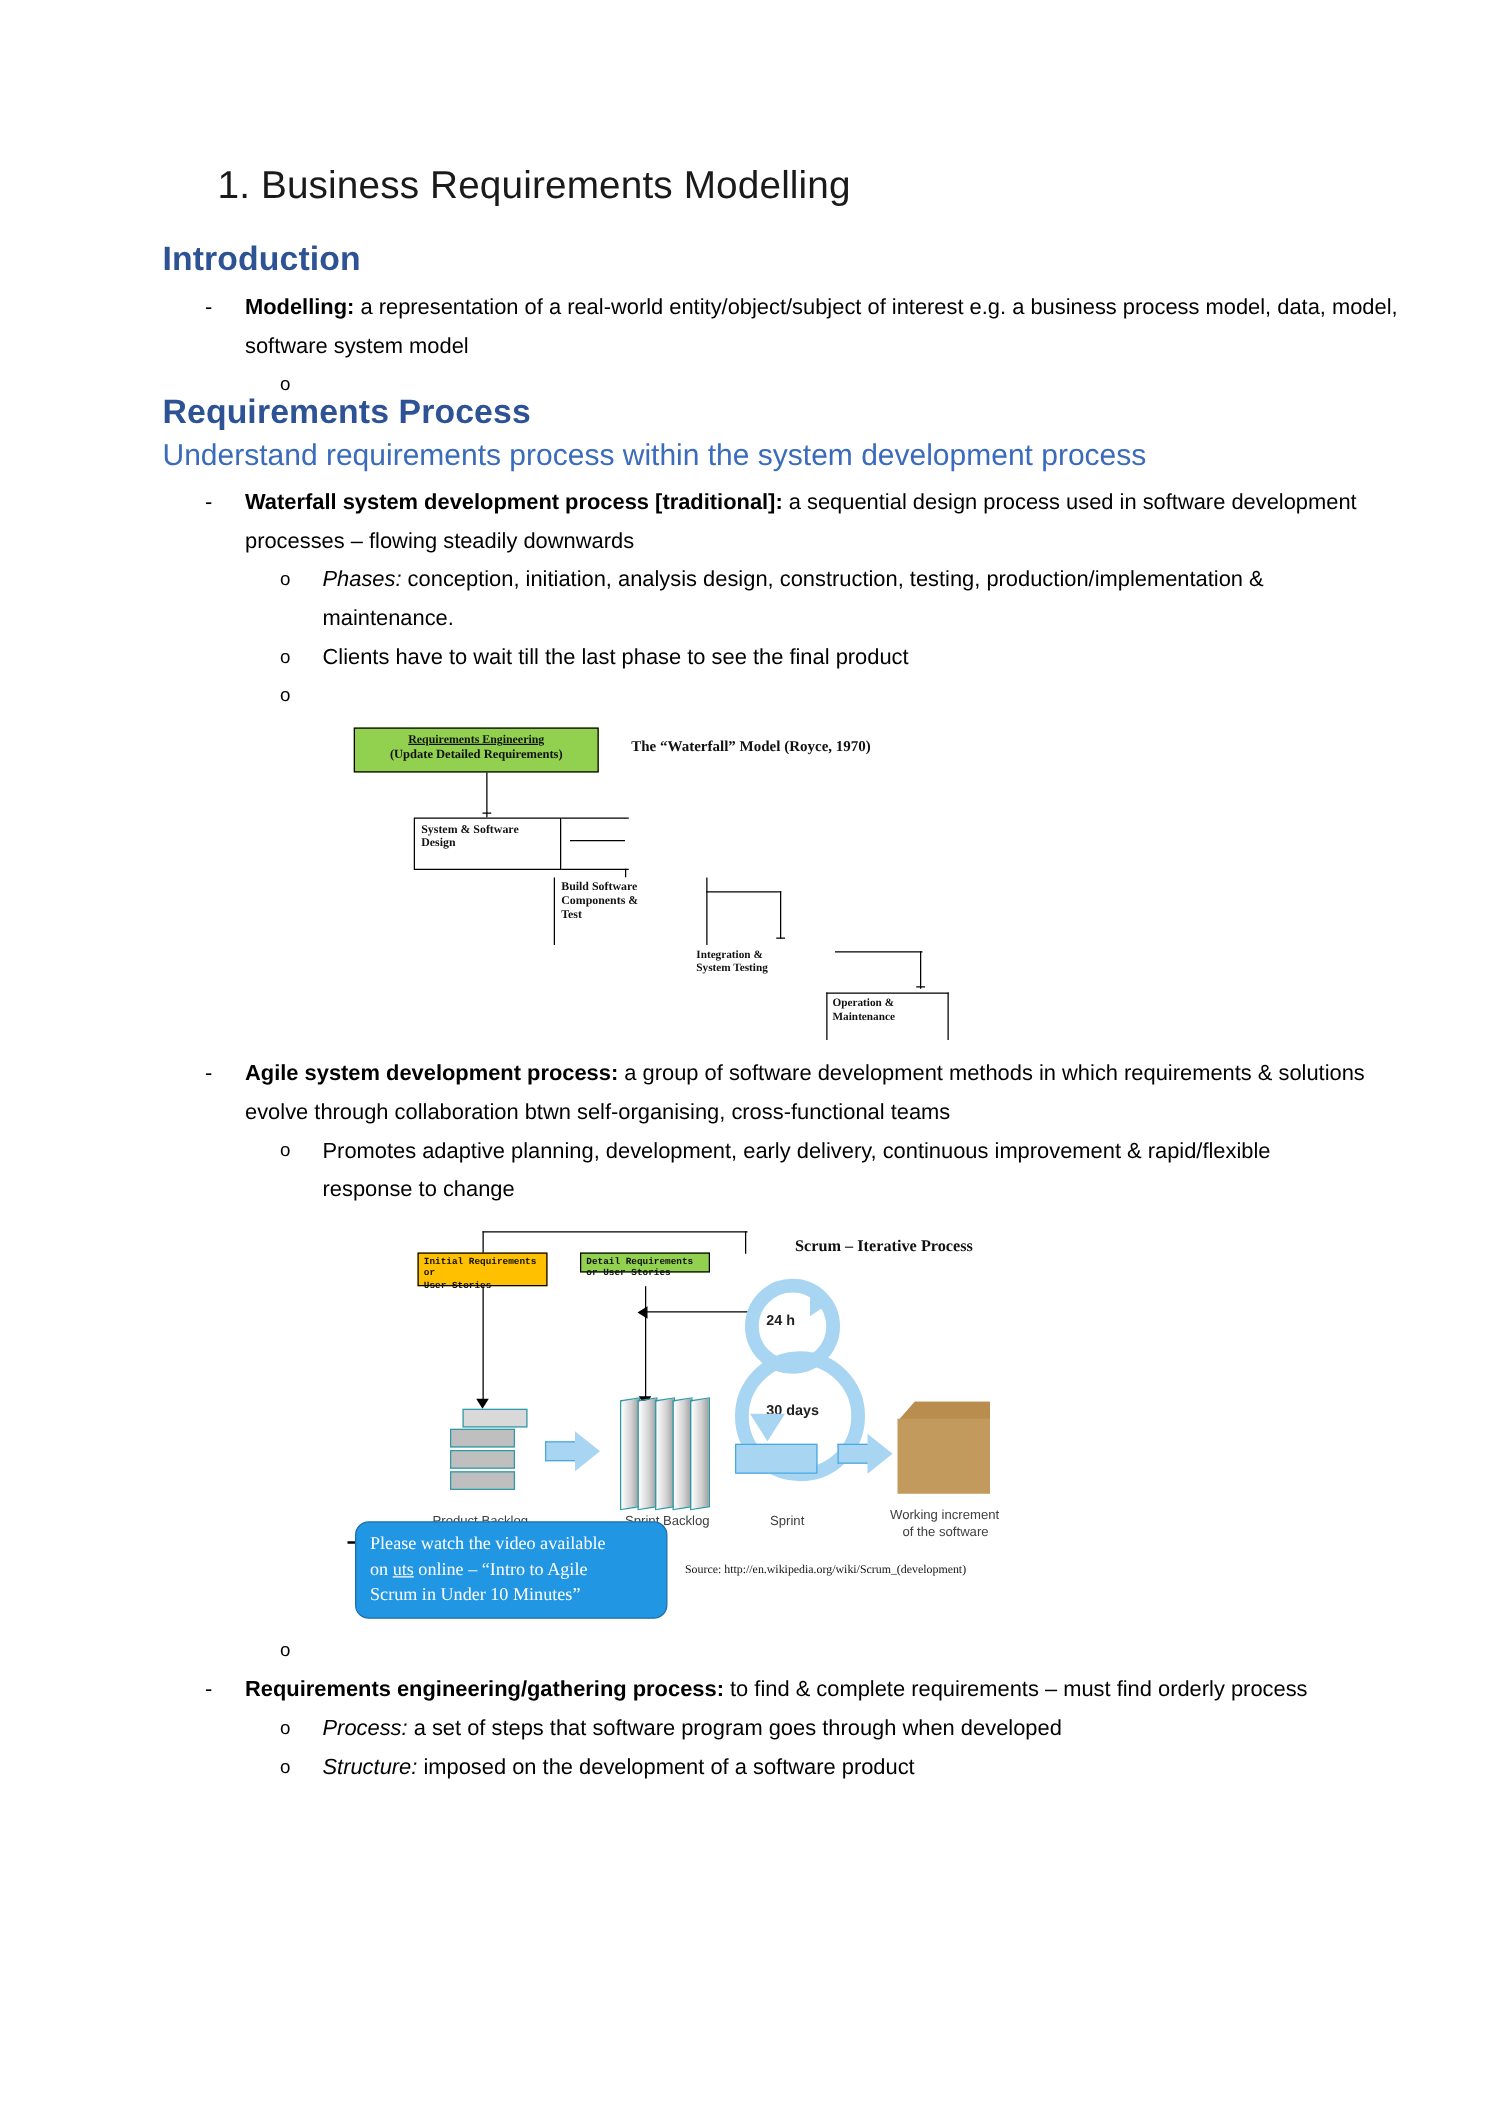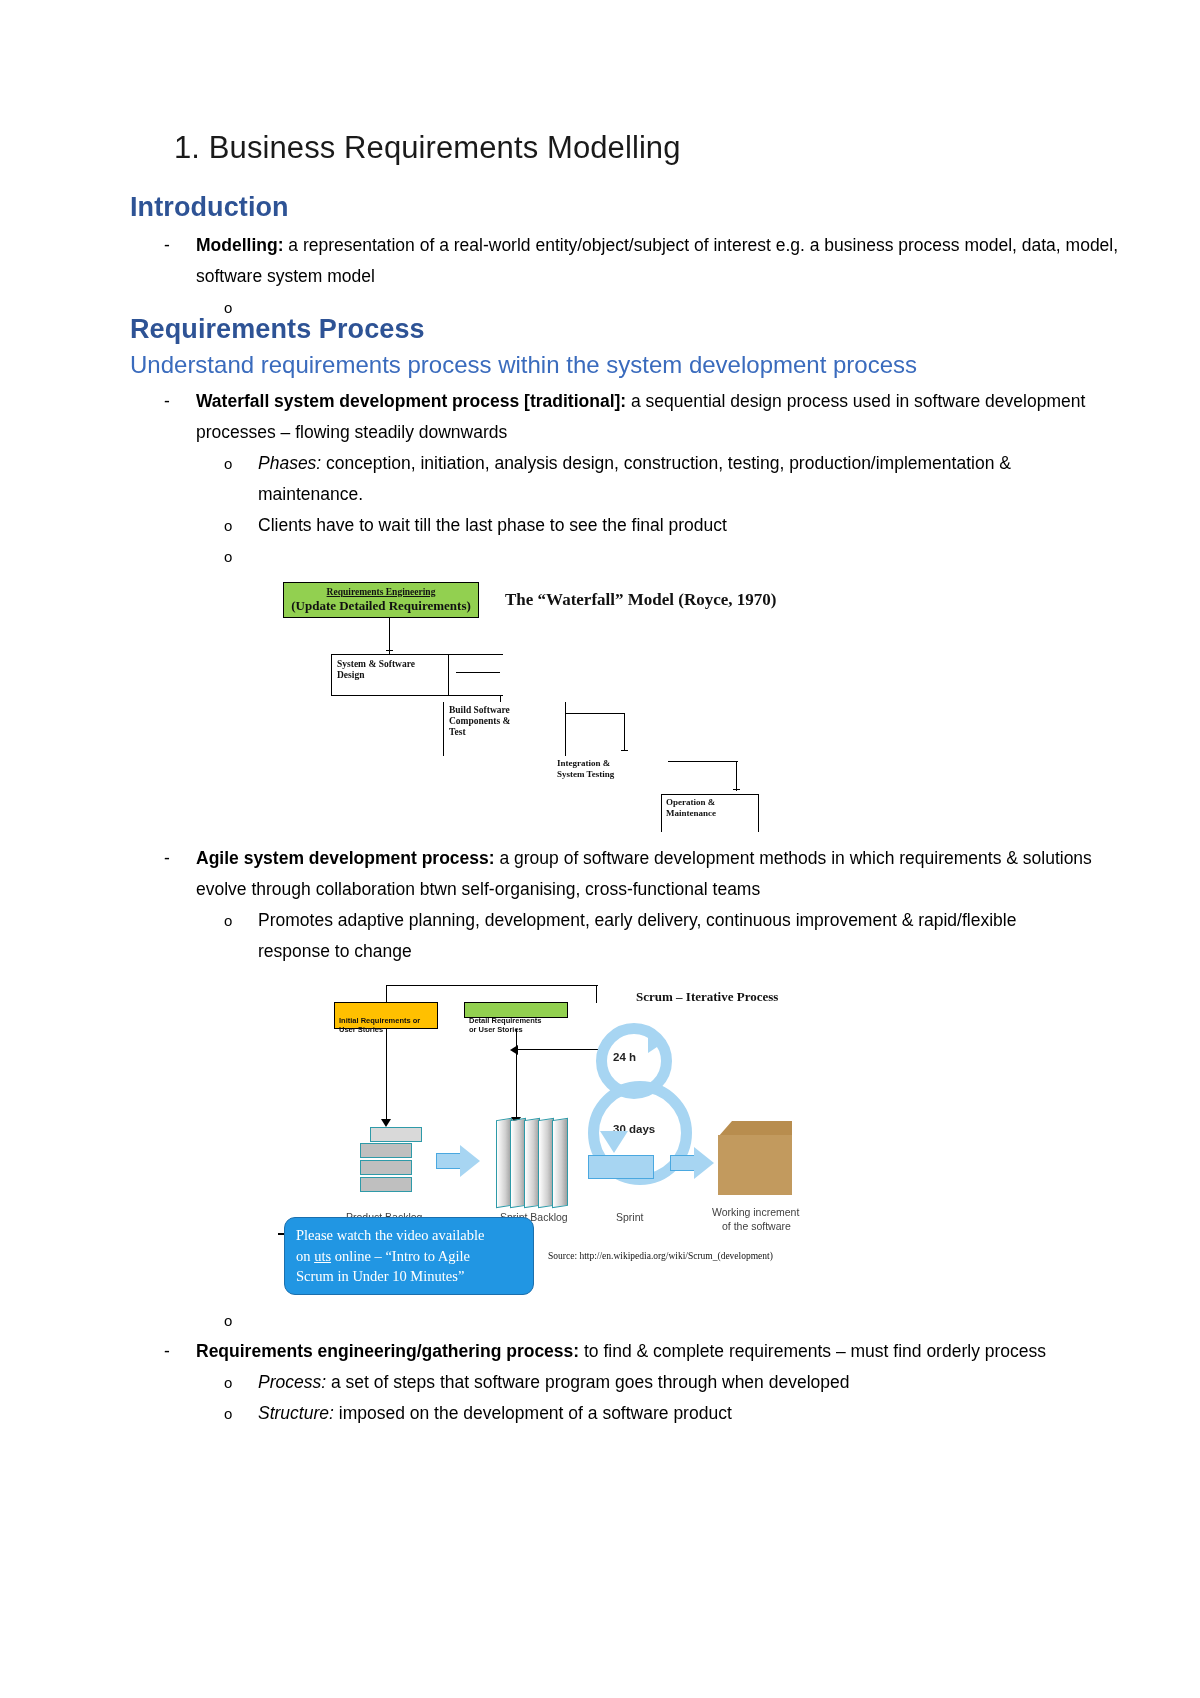--- a/index.html
+++ b/index.html
@@ -82,21 +82,21 @@
     color:#111;
     line-height:1.18;
   }
   .wf-green {
     left:0; top:4px; width:196px; height:36px;
     background:#92d050;
     text-align:center;
     padding-top:4px;
     font-size:9.5px;
   }
-  .wf-green .sm { font-size:13px; display:block; }
+  .wf-green .sm { font-size:10px; display:block; }
   .wf-green .hd { font-size:9.5px; text-decoration:underline; }
   .wf-box.design {
     left:48px; top:76px; width:118px; height:42px;
     font-size:9.5px; padding:4px 0 0 5px; text-align:left;
   }
   .wf-box.build {
     left:160px; top:124px; width:112px; height:54px;
     font-size:9.5px; padding:3px 0 0 5px;
     border-top:none; border-right:none; border-bottom:none;
   }
@@ -108,44 +108,44 @@
   .wf-box.oper {
     left:378px; top:216px; width:98px; height:38px;
     font-size:9px; padding:2px 0 0 4px;
     border-left:1.4px solid #000; border-top:1.4px solid #000;
     border-right:1.4px solid #000; border-bottom:none;
   }
   .wf-line { position:absolute; background:#000; }
   .wf-caption {
     position:absolute; left:222px; top:12px;
     font-family:"Liberation Serif", serif;
-    font-weight:700; font-size:17px; color:#111;
+    font-weight:700; font-size:12px; color:#111;
     white-space:nowrap;
   }
 
   
   .scrum {
     position:relative;
     width:600px; height:320px;
     margin:18px 0 0 278px;
   }
   .sc-title {
     position:absolute; left:358px; top:4px;
     font-family:"Liberation Serif", serif;
     font-weight:700; font-size:13px; color:#111;
     white-space:nowrap;
   }
   .sc-box {
     position:absolute;
     border:1.6px solid #000;
-    font-family:Liberation Sans, sans-serif;
+    font-family:Liberation Mono, monospace;
     font-weight:700;
     font-size:7.5px;
     line-height:1.25;
-    padding:13px 0 0 4px;
+    padding:3px 0 0 4px;
     color:#111;
   }
   .sc-orange { left:56px; top:17px; width:104px; height:27px; background:#ffc000; }
   .sc-greenb { left:186px; top:17px; width:104px; height:16px; background:#92d050; }
   .sc-line { position:absolute; background:#000; }
   .sc-arrowhead {
     position:absolute; width:0; height:0;
   }
   .sc-label {
     position:absolute;

